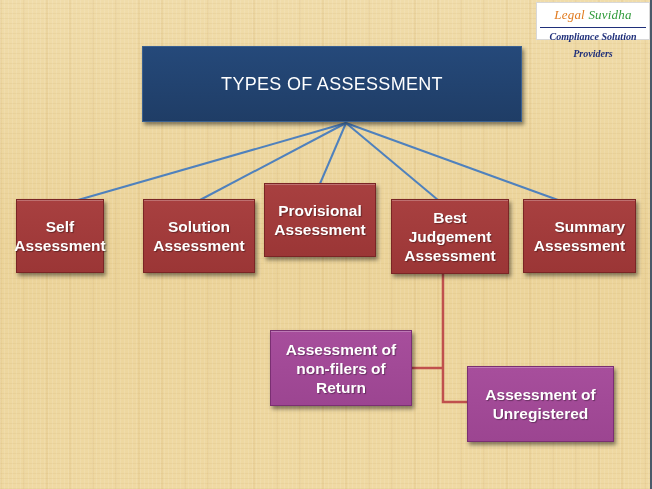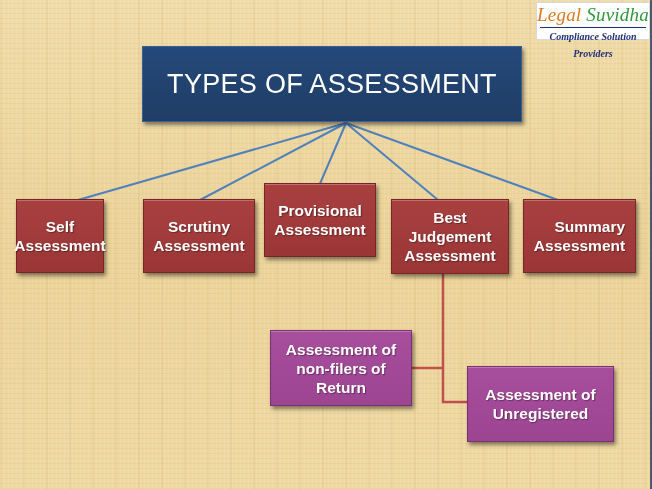--- a/index.html
+++ b/index.html
@@ -15,36 +15,36 @@
   }
   .frame-edge {
     position: absolute; right: 0; top: 0; width: 2px; height: 489px; background: #4a5a6a;
   }
   .logo {
     position: absolute; left: 536px; top: 2px; width: 114px; height: 38px;
     background: #ffffff; border: 1px solid #d8d8d8; box-sizing: border-box;
     text-align: center;
   }
   .logo-main {
-    font-family: "Liberation Serif", serif; font-style: italic; font-size: 19px;
+    font-family: "Liberation Serif", serif; font-style: italic; font-size: 13px;
     line-height: 22px; margin-top: 1px; letter-spacing: 0.2px;
   }
   .logo-legal { color: #e07a1f; }
   .logo-suvidha { color: #2f9a3a; }
   .logo-sub {
     font-family: "Liberation Serif", serif; font-style: italic; font-weight: bold;
     font-size: 10px; color: #1f2f7a; border-top: 1px solid #1f2f7a;
     margin: 1px 3px 0 3px; line-height: 17px;
   }
   .root {
     position: absolute; left: 142px; top: 46px; width: 380px; height: 76px;
     background: linear-gradient(180deg, #25497a 0%, #1f3d66 100%);
     border: 1px solid #3a6090; box-sizing: border-box;
     box-shadow: 2px 3px 4px rgba(0,0,0,0.45);
-    color: #ffffff; font-size: 27px; display: flex; align-items: center; justify-content: center;
+    color: #ffffff; font-size: 18px; display: flex; align-items: center; justify-content: center;
     letter-spacing: 0.3px;
   }
   .node {
     position: absolute; box-sizing: border-box;
     display: flex; align-items: center; justify-content: center; text-align: center;
     color: #ffffff; font-weight: bold; font-size: 15.5px; line-height: 19px;
     text-shadow: 1px 1px 1px rgba(0,0,0,0.35);
   }
   .red {
     background: linear-gradient(180deg, #a84040 0%, #9b3636 100%);
@@ -91,21 +91,21 @@
 
 <div class="node red" style="left:16px; top:199px; width:88px; height:74px;">
   <div>
     <div>Self</div>
     <div>Assessment</div>
   </div>
 </div>
 
 <div class="node red" style="left:143px; top:199px; width:112px; height:74px;">
   <div>
-    <div>Scrutiny</div>
+    <div>Solution</div>
     <div>Assessment</div>
   </div>
 </div>
 
 <div class="node red" style="left:264px; top:183px; width:112px; height:74px;">
   <div>
     <div>Provisional</div>
     <div>Assessment</div>
   </div>
 </div>

